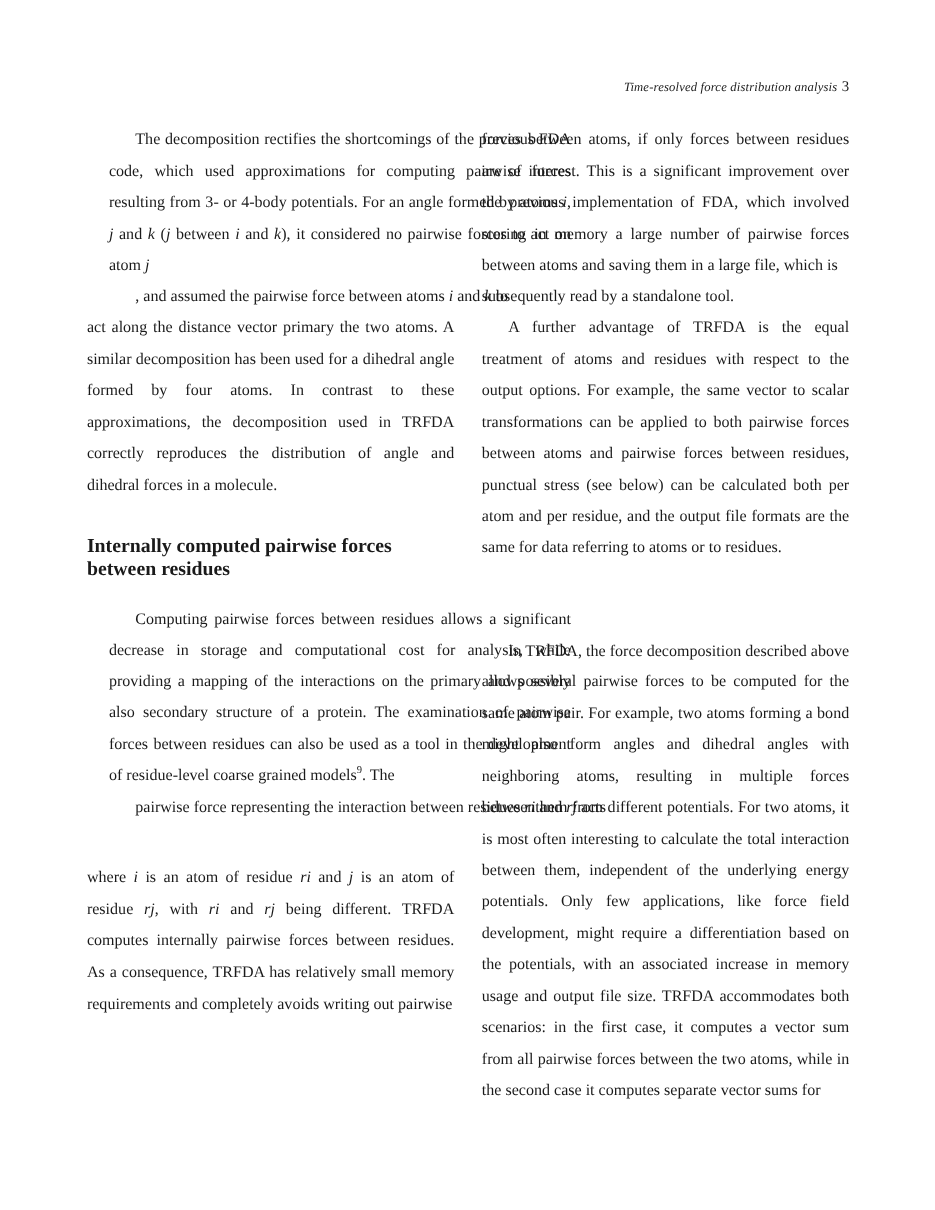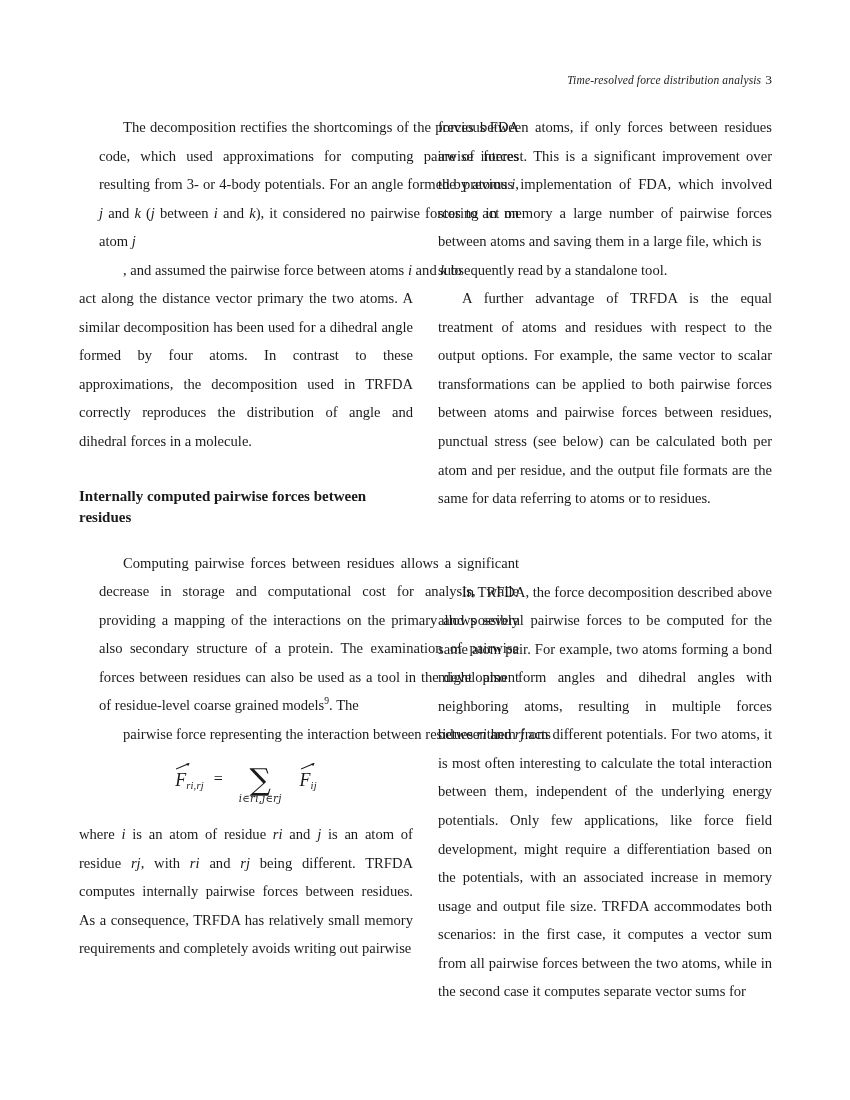--- a/index.html
+++ b/index.html
@@ -73,21 +73,21 @@
     white-space: normal;
     margin-left: 20px;
   }
   .wide-line {
     display: block;
     white-space: nowrap;
     width: 420px;
   }
 
   h2.section {
-    font-size: 15px;
+    font-size: 18px;
     font-weight: bold;
     line-height: 21px;
     margin: 0;
     text-align: left;
   }
 
   .sup {
     font-size: 9.6px;
     vertical-align: super;
     line-height: 0;
@@ -177,31 +177,20 @@
 
       <h2 class="section">Internally computed pairwise forces between residues</h2>
 
       <div style="height:21px"></div>
 
       <p class="para overflow"><span>Computing pairwise forces between residues allows a significant decrease in storage and computational cost for analysis, while providing a mapping of the interactions on the primary and possibly also secondary structure of a protein. The examination of pairwise forces between residues can also be used as a tool in the development of residue-level coarse grained models</span><span class="sup">9</span><span>. The</span><span class="wide-line"><span>pairwise force representing the interaction between residues </span><i>ri</i><span> and </span><i>rj</i><span> acts</span></span></p>
 
 
       <div style="height:16px"></div>
 
-      <div class="equation">
-        <span class="eq-inner">
-          <span class="vecF"><svg class="arrow" viewBox="0 0 15 9">
-                <line x1="0" y1="7" x2="13" y2="1.5" stroke="#1a1a1a" stroke-width="1.1"></line>
-                <path d="M13.6 1.1 L9.6 1.9 L12.3 3.9 Z" fill="#1a1a1a"></path>
-              </svg><span>F</span></span><span class="sub">ri,rj</span><span class="eqsign">=</span><span class="sigma-block"><span class="sigma-glyph">∑</span><span class="sigma-lim">i∈ri,j∈rj</span></span><span class="vecF eq-rhs-F"><svg class="arrow" viewBox="0 0 15 9">
-                <line x1="0" y1="7" x2="13" y2="1.5" stroke="#1a1a1a" stroke-width="1.1"></line>
-                <path d="M13.6 1.1 L9.6 1.9 L12.3 3.9 Z" fill="#1a1a1a"></path>
-              </svg><span>F</span></span><span class="sub">ij</span>
-        </span>
-      </div>
 
       <div style="height:20px"></div>
 
       <p class="para cont"><span>where </span><i>i</i><span> is an atom of residue </span><i>ri</i><span> and </span><i>j</i><span> is an atom of residue </span><i>rj</i><span>, with </span><i>ri</i><span> and </span><i>rj</i><span> being different. TRFDA computes internally pairwise forces between residues. As a consequence, TRFDA has relatively small memory requirements and completely avoids writing out pairwise</span></p>
     </div>
 
     <div class="col col-right">
 
       <p class="para cont">forces between atoms, if only forces between residues are of interest. This is a significant improvement over the previous implementation of FDA, which involved storing in memory a large number of pairwise forces between atoms and saving them in a large file, which is</p>
       <p class="para cont nospread">subsequently read by a standalone tool.</p>

